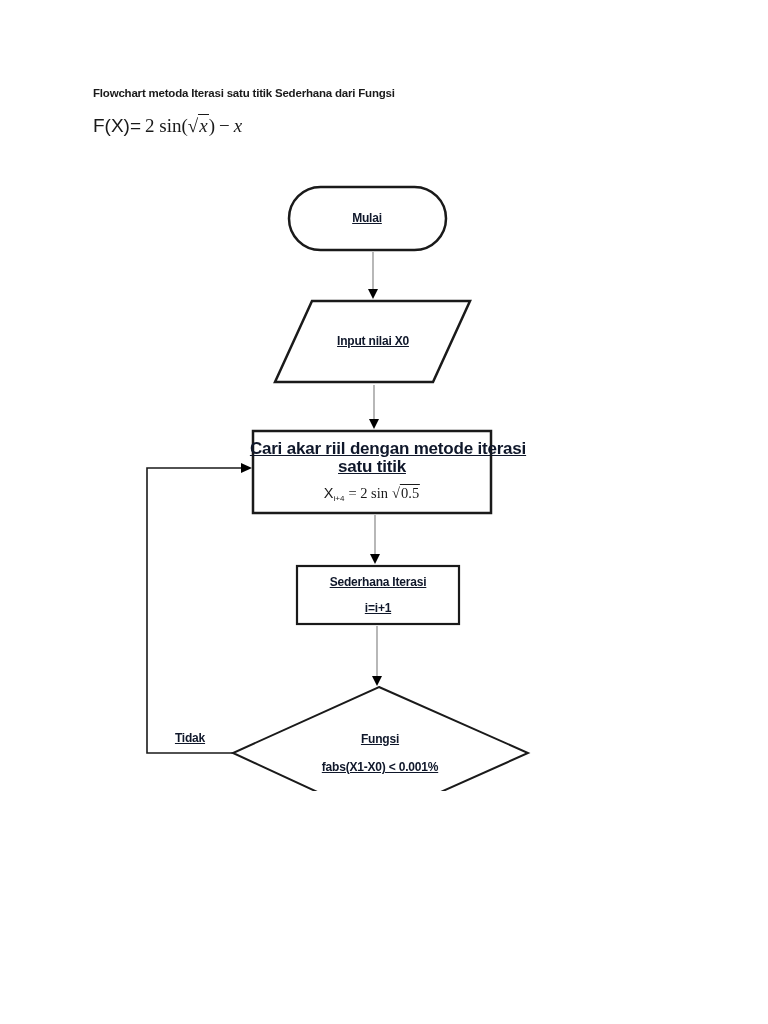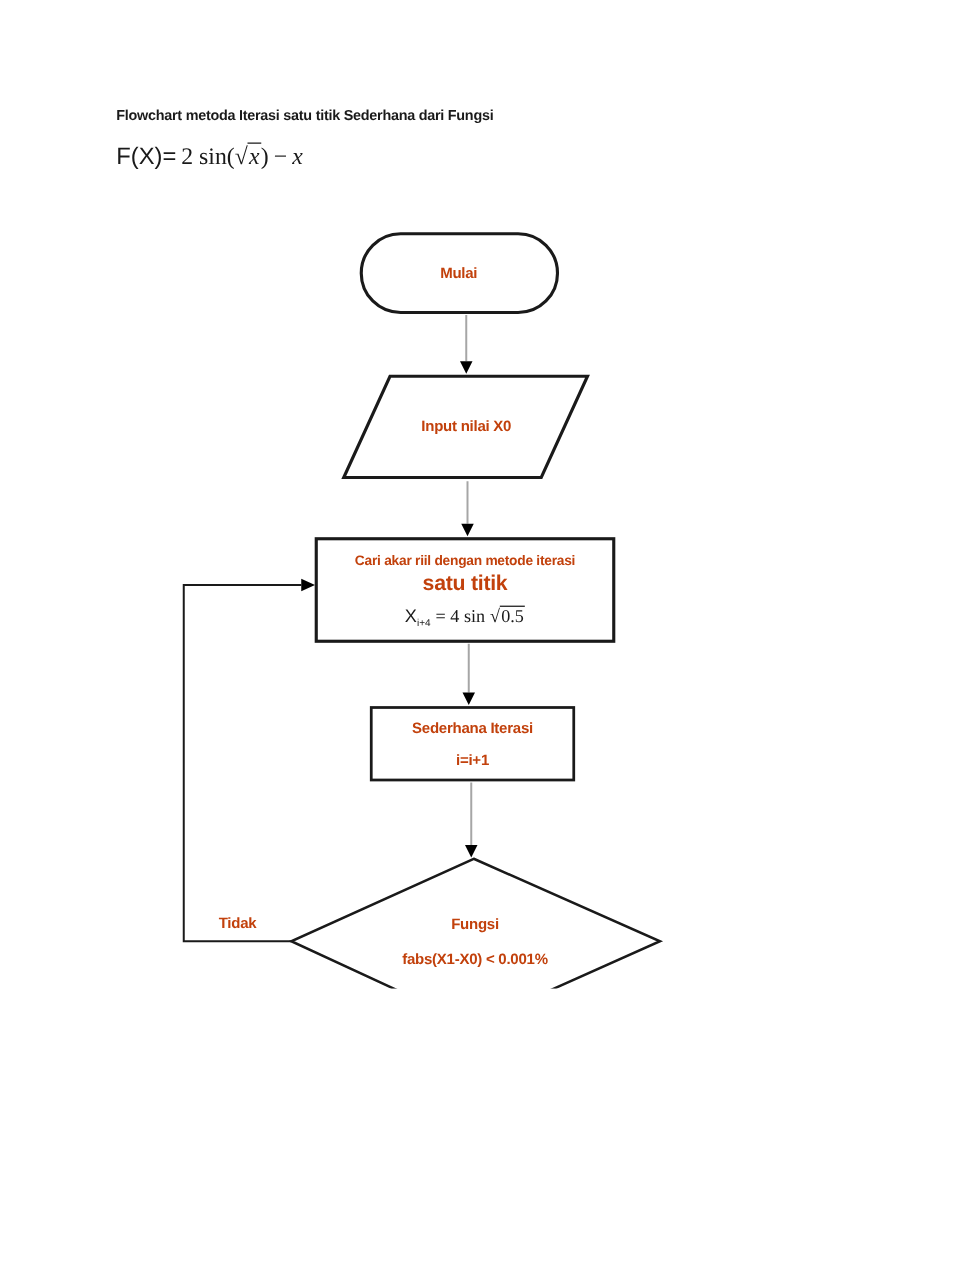--- a/index.html
+++ b/index.html
@@ -13,21 +13,22 @@
     color: #1a1a1a;
   }
   .svg-layer { position: absolute; left: 0; top: 0; }
   .label {
     position: absolute;
     transform: translate(-50%, -50%);
     font-weight: 700;
     font-size: 12px;
     letter-spacing: -0.2px;
     white-space: nowrap;
-    color: #c2410c;
+    color: #0f172a;
+    text-decoration: underline;
   }
   .doc-title {
     position: absolute;
     left: 93px;
     top: 87px;
     font-weight: 700;
     font-size: 11.5px;
     letter-spacing: -0.2px;
     white-space: nowrap;
   }
@@ -99,25 +100,25 @@
   <div class="doc-title">Flowchart metoda Iterasi satu titik Sederhana dari Fungsi</div>
 
   <div class="formula-top">
     <span class="fx">F(X)=</span><span class="sp"></span><span class="math">2 sin</span><span class="math">(</span><span class="math">√</span><span class="math it over">x</span><span class="math">)</span><span class="sp"></span><span class="math">−</span><span class="sp"></span><span class="math it">x</span>
   </div>
 
   <div class="label" style="left:367px; top:218px;">Mulai</div>
 
   <div class="label" style="left:373px; top:341px;">Input nilai X0</div>
 
-  <div class="label" style="left:372px; top:449px; font-size:11px;">Cari akar riil dengan metode iterasi</div>
+  <div class="label" style="left:388px; top:449px; font-size:17px;">Cari akar riil dengan metode iterasi</div>
   <div class="label" style="left:372px; top:467px; font-size:17px;">satu titik</div>
 
   <div class="proc-formula" style="left:372px; top:494px;">
-    <span>X</span><span class="subsc">i+4</span><span class="sp"></span><span class="math">= 4 sin</span><span class="sp"></span><span class="math">√</span><span class="math over">0.5</span>
+    <span>X</span><span class="subsc">i+4</span><span class="sp"></span><span class="math">= 2 sin</span><span class="sp"></span><span class="math">√</span><span class="math over">0.5</span>
   </div>
 
   <div class="label" style="left:378px; top:582px;">Sederhana Iterasi</div>
   <div class="label" style="left:378px; top:608px;">i=i+1</div>
 
   <div class="label" style="left:380px; top:739px;">Fungsi</div>
   <div class="label" style="left:380px; top:767px;">fabs(X1-X0) &lt; 0.001%</div>
 
   <div class="label" style="left:190px; top:738px;">Tidak</div>
   <div class="label" style="left:396px; top:844px;">Ya</div>

